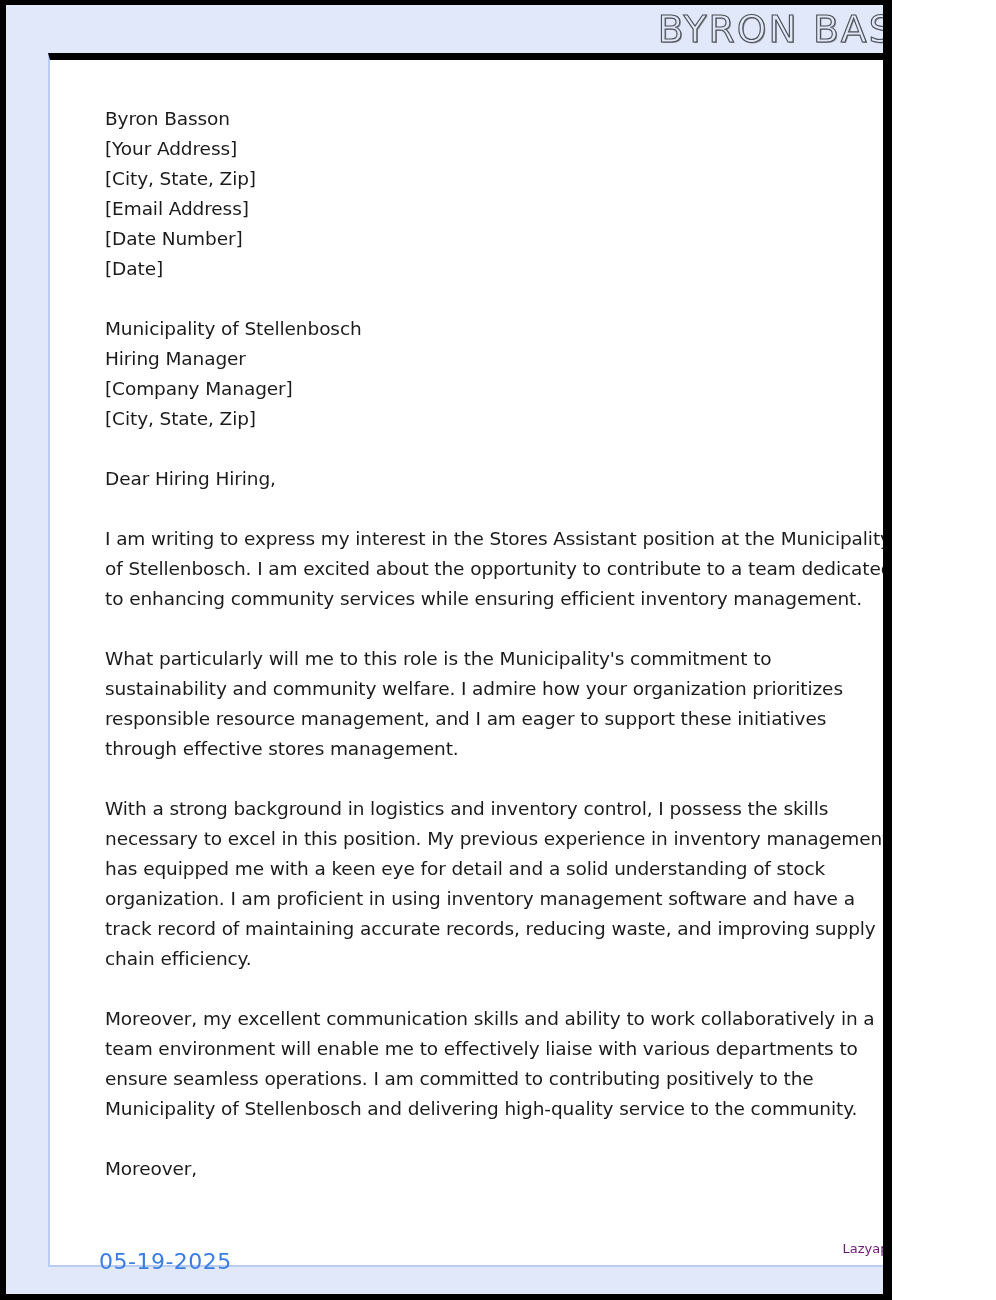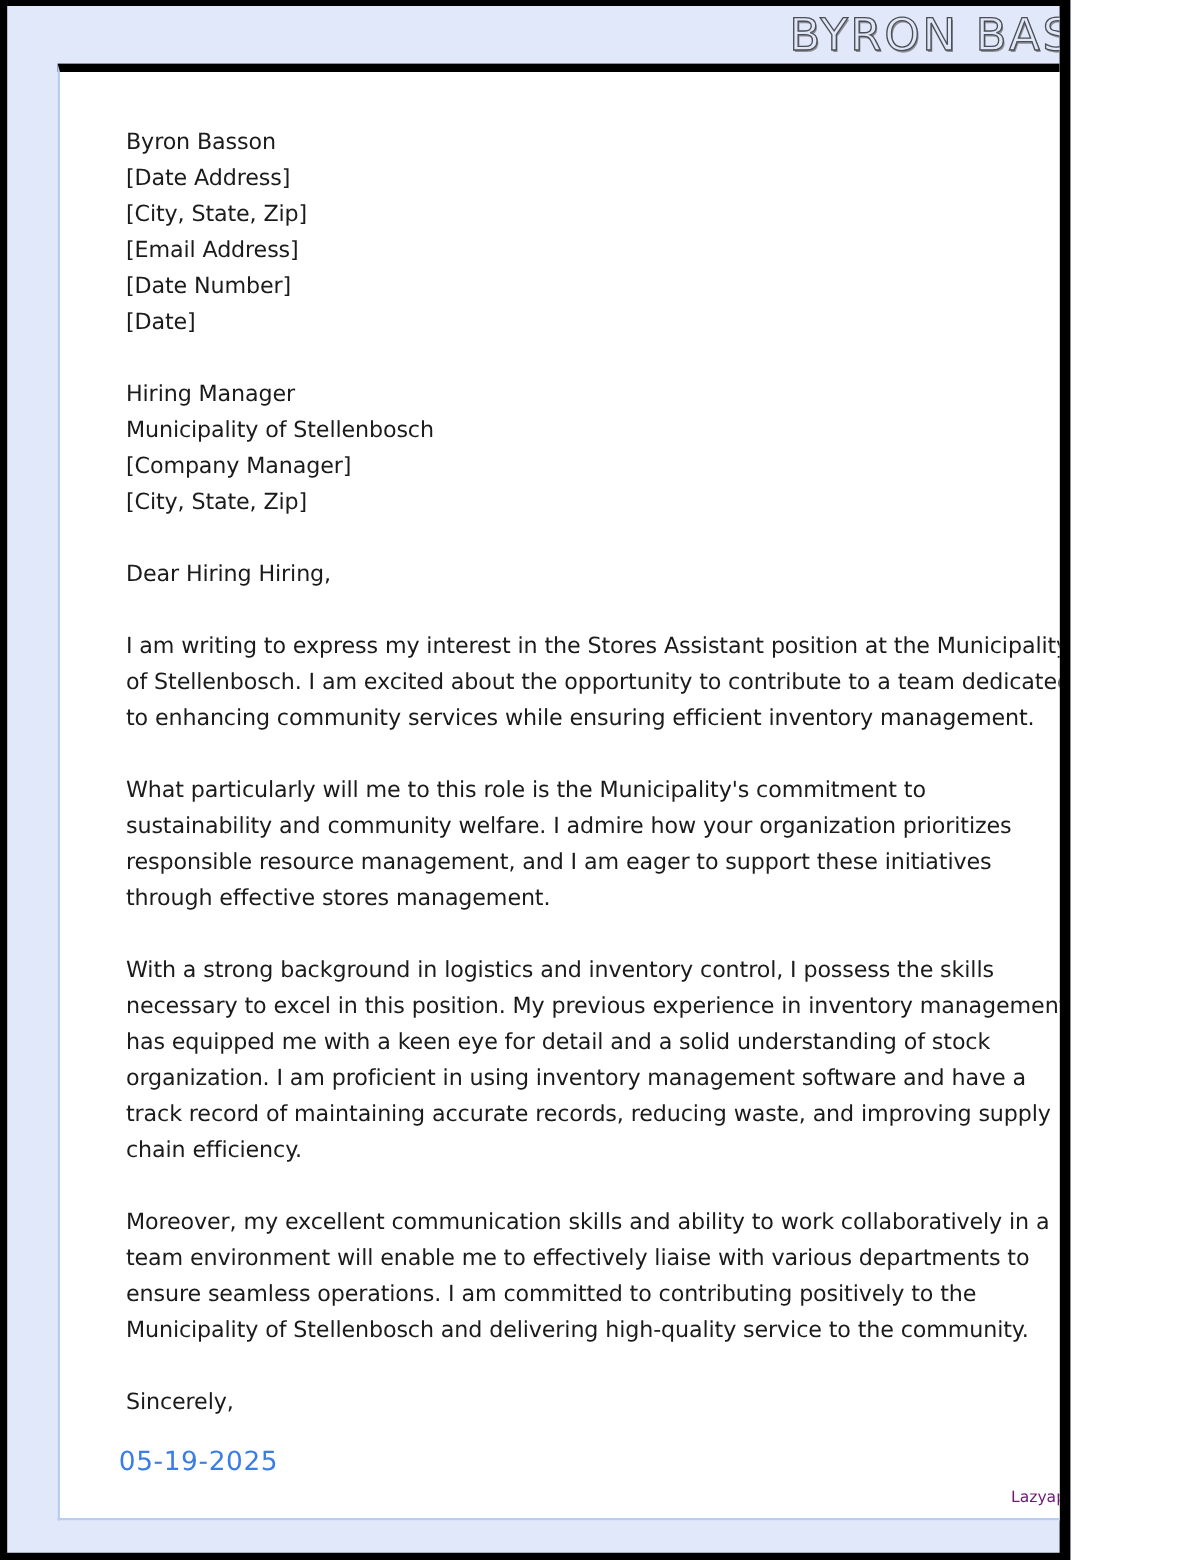--- a/index.html
+++ b/index.html
@@ -111,21 +111,21 @@
     font-size: 13px;
     line-height: 16px;
     color: #701a75;
     letter-spacing: 0px;
   }
 
   
   #footer-date {
     position: absolute;
     left: 93px;
-    top: 1202px;
+    top: 1245px;
     font-family: "DejaVu Sans", sans-serif;
     font-size: 22px;
     line-height: 24px;
     color: #3a7de4;
     letter-spacing: 0.5px;
     white-space: nowrap;
   }
 </style>
 </head>
 <body>
@@ -135,48 +135,48 @@
   <div id="header-band">
     <div id="candidate-name">BYRON BASSON</div>
   </div>
 
   <div id="letter-card">
 
     <div id="letter-body">
 
       <div class="block">
         <p class="addr-line">Byron Basson</p>
-        <p class="addr-line">[Date Address]</p>
+        <p class="addr-line">[Your Address]</p>
         <p class="addr-line">[City, State, Zip]</p>
         <p class="addr-line">[Email Address]</p>
         <p class="addr-line">[Date Number]</p>
         <p class="addr-line">[Date]</p>
       </div>
 
       <div class="gap-sm"></div>
 
       <div class="block">
+        <p class="addr-line">Municipality of Stellenbosch</p>
         <p class="addr-line">Hiring Manager</p>
-        <p class="addr-line">Municipality of Stellenbosch</p>
         <p class="addr-line">[Company Manager]</p>
         <p class="addr-line">[City, State, Zip]</p>
       </div>
 
       <div class="gap-md"></div>
 
       <p class="salutation">Dear Hiring Hiring,</p>
 
       <div class="gap-md"></div>
 
       <p class="para">I am writing to express my interest in the Stores Assistant position at the Municipality of Stellenbosch. I am excited about the opportunity to contribute to a team dedicated to enhancing community services while ensuring efficient inventory management.</p>
       <p class="para">What particularly will me to this role is the Municipality's commitment to sustainability and community welfare. I admire how your organization prioritizes responsible resource management, and I am eager to support these initiatives through effective stores management.</p>
       <p class="para">With a strong background in logistics and inventory control, I possess the skills necessary to excel in this position. My previous experience in inventory management has equipped me with a keen eye for detail and a solid understanding of stock organization. I am proficient in using inventory management software and have a track record of maintaining accurate records, reducing waste, and improving supply chain efficiency.</p>
       <p class="para">Moreover, my excellent communication skills and ability to work collaboratively in a team environment will enable me to effectively liaise with various departments to ensure seamless operations. I am committed to contributing positively to the Municipality of Stellenbosch and delivering high-quality service to the community.</p>
 
-      <p class="sign-line">Sincerely,</p>
+      <p class="sign-line">Moreover,</p>
 
     </div>
 
     <div id="watermark">Lazyapply.com</div>
 
   </div>
 
   <div id="footer-date">05-19-2025</div>
 
 </div>

